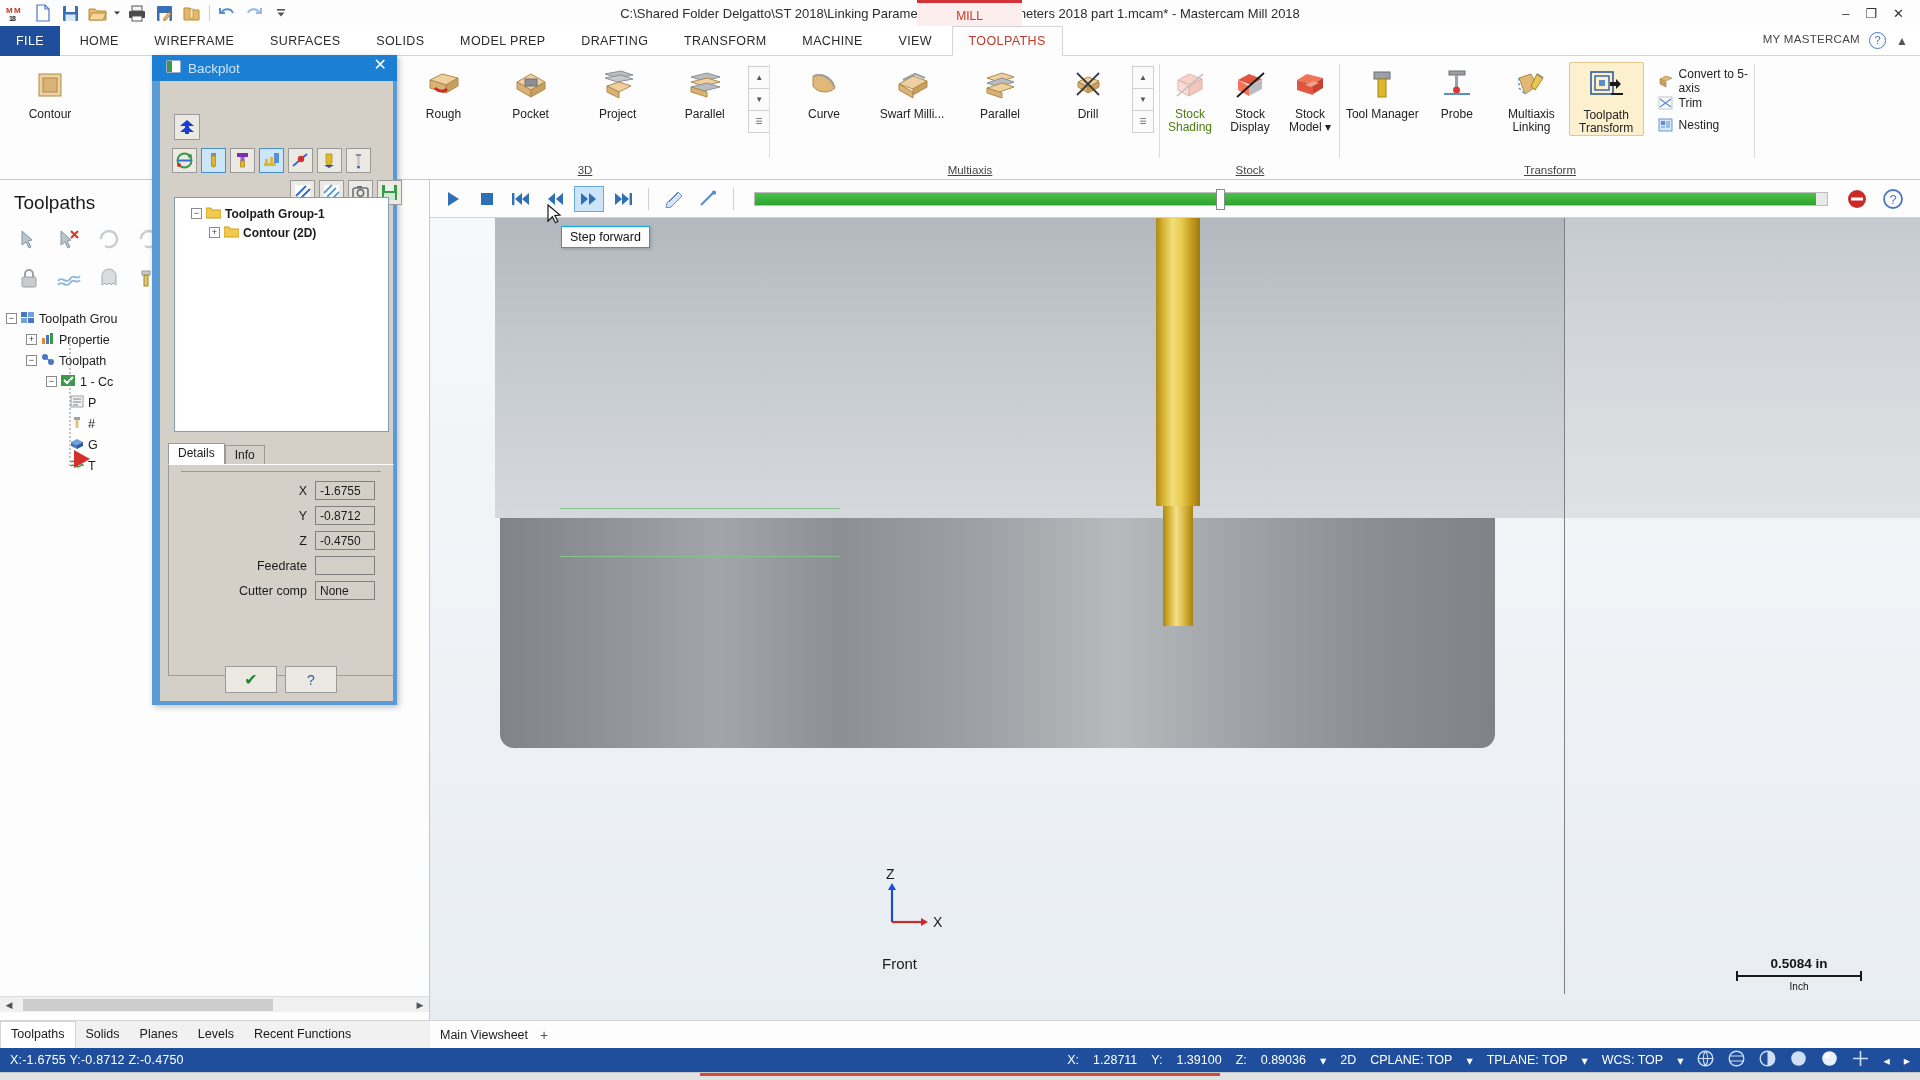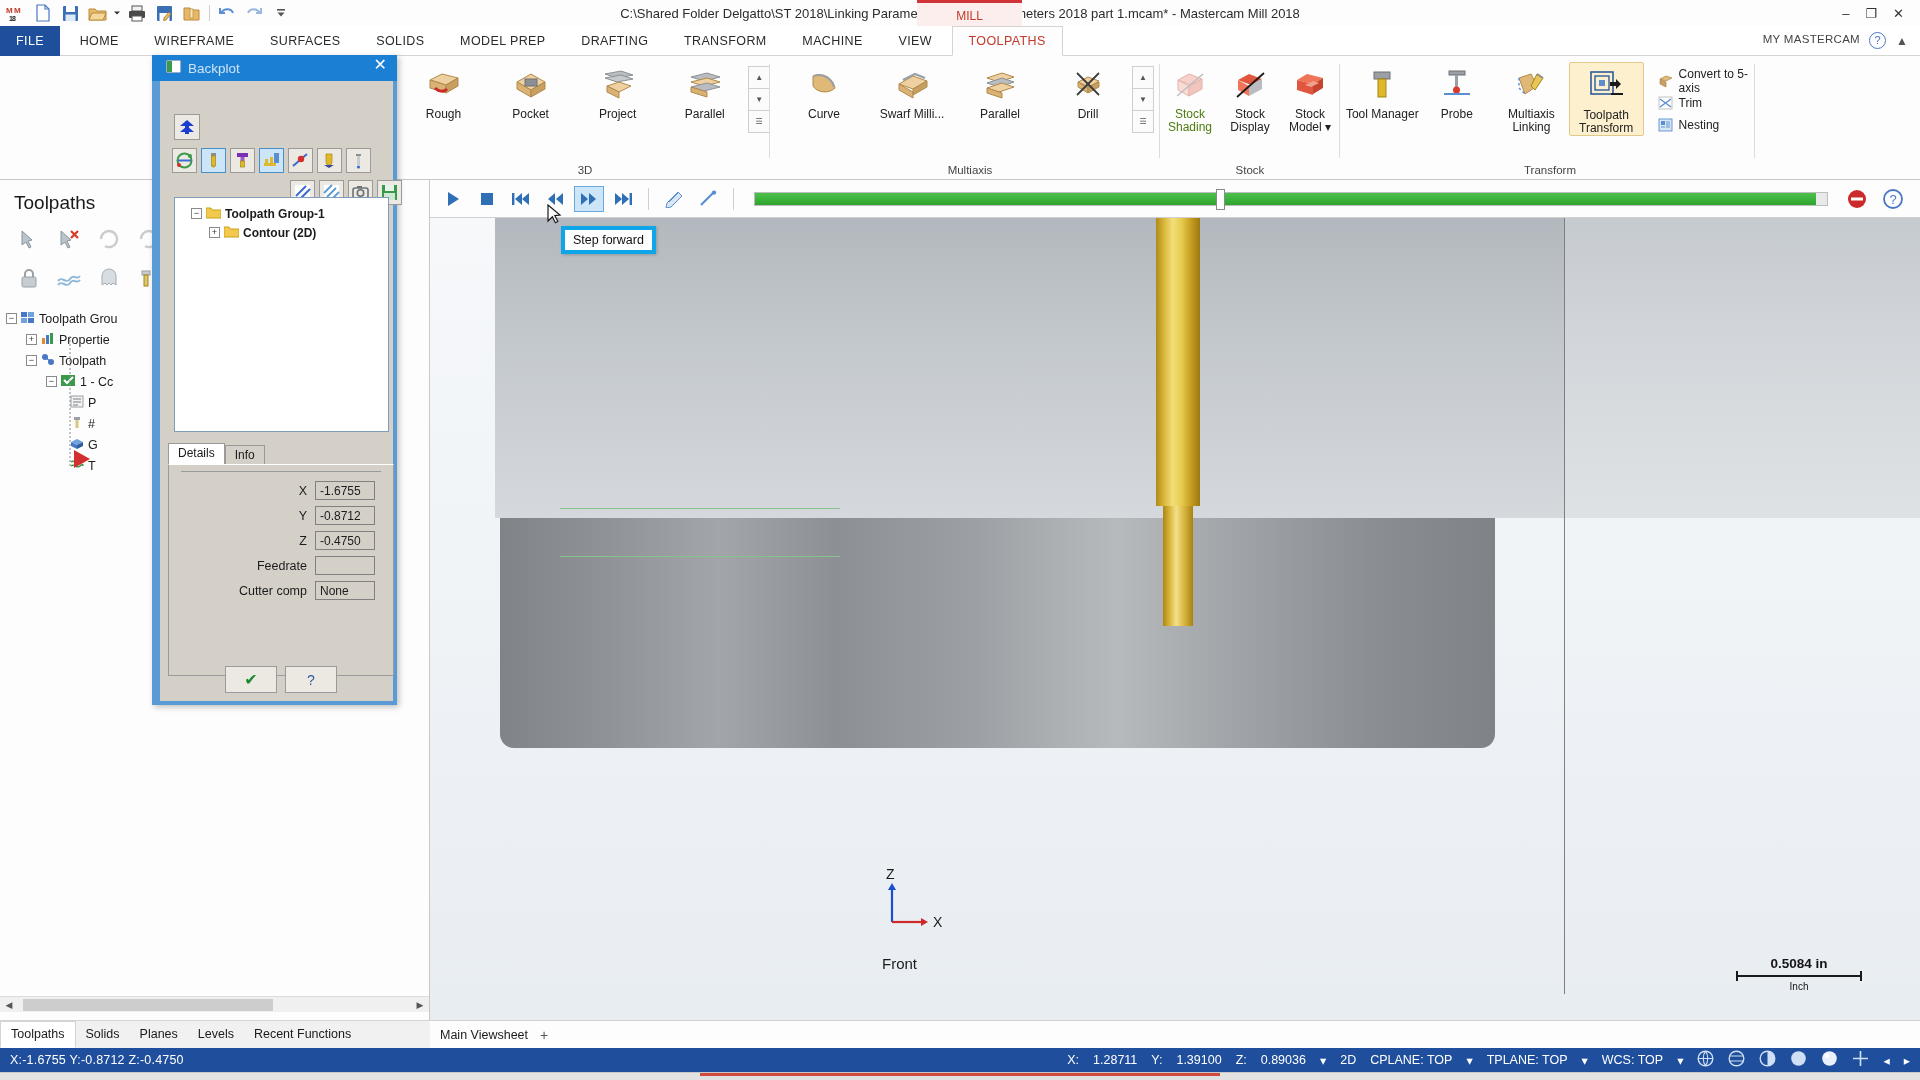--- a/index.html
+++ b/index.html
@@ -31,21 +31,21 @@
   .ribtab.file{ background:#1f4e9c; color:#fff; }
   .ribtab.active{ background:#fdfdfd; border:1px solid #d4d4d4; border-bottom-color:#fdfdfd; color:#c0392b;}
   .mymc{ position:absolute; right:60px; top:7px; font-size:11.5px; color:#444; letter-spacing:.3px;}
   .helpq{ position:absolute; right:34px; top:6px; width:17px; height:17px; border-radius:50%; border:1.4px solid #4a77c4; color:#4a77c4; font-size:11px; text-align:center; line-height:14px;}
   .updn{ position:absolute; right:12px; top:8px; font-size:12px; color:#555;}
 
   
   .ribbon{ position:absolute; left:0; top:56px; width:1920px; height:124px; background:#fdfdfd; border-bottom:1px solid #c8c8c8;}
   .group{ position:absolute; top:0; height:124px; }
   .group .gitems{ display:flex; align-items:flex-start; height:96px; padding-top:6px;}
-  .group .glabel{ position:absolute; bottom:4px; left:0; width:100%; text-align:center; font-size:11.5px; color:#444;}
+  .group .glabel{ position:absolute; bottom:4px; left:0; width:100%; text-align:center; font-size:11.5px; color:#444;text-decoration:underline;}
   .group .sep{ position:absolute; right:0; top:8px; bottom:22px; width:1px; background:#dcdcdc;}
   .bigbtn{ width:88px; display:flex; flex-direction:column; align-items:center; gap:4px; padding-top:4px; cursor:default;}
   .bigbtn .lbl{ font-size:12px; color:#222; text-align:center; line-height:13px;}
   .bigbtn.dim .lbl{ color:#4d7c0f; }
   .bigbtn.sel{ background:#fdf0cf; border:1px solid #e2c98a; border-radius:2px;}
   .smallbtn{ display:flex; align-items:center; gap:5px; height:22px; font-size:12px; color:#222; padding:0 4px; cursor:default;}
   .spin{ width:22px; height:66px; display:flex; flex-direction:column; margin-top:4px; }
   .spin div{ flex:1; border:1px solid #cfcfcf; background:#fbfbfb; font-size:8px; color:#555; display:flex; align-items:center; justify-content:center; margin-bottom:-1px;}
 
   
@@ -93,21 +93,21 @@
     background:linear-gradient(#f7f9fb, #e8edf2);}
   .vp-toolbar{ position:absolute; left:0; top:0; right:0; height:38px; background:#fdfdfd; border-bottom:1px solid #d0d0d0; display:flex; align-items:center; padding-left:8px; gap:4px;}
   .vbtn{ width:30px; height:26px; border:1px solid transparent; display:flex; align-items:center; justify-content:center;}
   .vbtn.on{ background:#cde5f8; border-color:#6aa9dd;}
   .vsep{ width:1px; height:22px; background:#d0d0d0; margin:0 6px;}
   .progress{ position:relative; flex:1; height:14px; margin:0 10px; background:#e9e9e9; border:1px solid #bdbdbd;}
   .progress .fill{ position:absolute; left:0; top:0; bottom:0; width:99%; background:linear-gradient(#4cc14c,#2ea42e);}
   .progress .knob{ position:absolute; left:43.2%; top:-4px; width:9px; height:21px; background:#fff; border:1px solid #8a8a8a;}
   .vp-end{ display:flex; align-items:center; gap:6px; padding-right:12px;}
 
-  .tooltip{ position:absolute; left:561px; top:226px; background:#fdfdfd; border:4px solid #0ea5e9; padding:3px 8px; font-size:12.5px; color:#111; box-shadow:1px 1px 3px rgba(0,0,0,.2); z-index:40;}
+  .tooltip{ position:absolute; left:561px; top:226px; background:#fdfdfd; border:1px solid #0ea5e9; padding:3px 8px; font-size:12.5px; color:#111; box-shadow:1px 1px 3px rgba(0,0,0,.2); z-index:40;}
   .cursor{ position:absolute; left:547px; top:204px; z-index:41;}
 
   .scene{ position:absolute; left:0; top:38px; right:0; bottom:0; overflow:hidden;}
   .stock-top{ position:absolute; left:65px; top:0px; width:1069px; height:300px; background:linear-gradient(180deg,#b2b8bd 0%, #c3c8cd 40%, #d5d9dd 100%);}
   .stock-top2{ position:absolute; left:1134px; top:0px; width:1069px; height:300px; background:linear-gradient(180deg,#c5cace 0%, #d2d6da 40%, #dfe2e5 100%);}
   .pocket-in{ position:absolute; left:70px; top:300px; width:995px; height:230px;
     background:linear-gradient(90deg,#808488 0%, #8e9297 10%, #a2a6aa 22%, #8c9095 34%, #9da1a5 48%, #b7babd 62%, #a0a3a7 74%, #8a8e92 88%, #7f8387 100%);
     border-bottom-left-radius:14px; border-bottom-right-radius:14px;}
   .vline{ position:absolute; left:1134px; top:0; bottom:26px; width:1.4px; background:#7d7f82;}
   .tool{ position:absolute; left:726px; top:-12px; width:44px; height:300px;
@@ -242,20 +242,33 @@
     <span class="ribtab">MACHINE</span>
     <span class="ribtab">VIEW</span>
     <span class="ribtab active">TOOLPATHS</span>
     <span class="mymc">MY MASTERCAM</span>
     <span class="helpq">?</span>
     <span class="updn">▲</span>
   </div>
 
   <div class="ribbon">
 
+    <div class="group" style="left:6px; width:110px;">
+      <div class="gitems">
+        <div class="bigbtn">
+          <span class="ico">
+            <svg width="38" height="38" viewBox="0 0 38 38">
+                <rect x="8" y="8" width="22" height="22" fill="#efd0a0" stroke="#b08a4a"></rect>
+                <rect x="12" y="12" width="14" height="14" fill="#d9b375" stroke="#b08a4a"></rect>
+              </svg>
+          </span>
+          <span class="lbl">Contour</span>
+        </div>
+      </div>
+    </div>
 
     <div class="group" style="left:400px; width:370px;">
       <div class="gitems">
         <div class="bigbtn">
           <span class="ico">
             <svg width="38" height="38" viewBox="0 0 38 38">
                 <path d="M5 14l12-6 16 4-12 7z" fill="#efd0a0" stroke="#b08a4a"></path>
                 <path d="M5 14v8l16 5v-8z" fill="#dbb275" stroke="#b08a4a"></path>
                 <path d="M21 19l12-7v8l-12 7z" fill="#c79f61" stroke="#b08a4a"></path>
                 <path d="M10 22c4 4 9 4 12 1" fill="none" stroke="#cc2a2a" stroke-width="3"></path>

